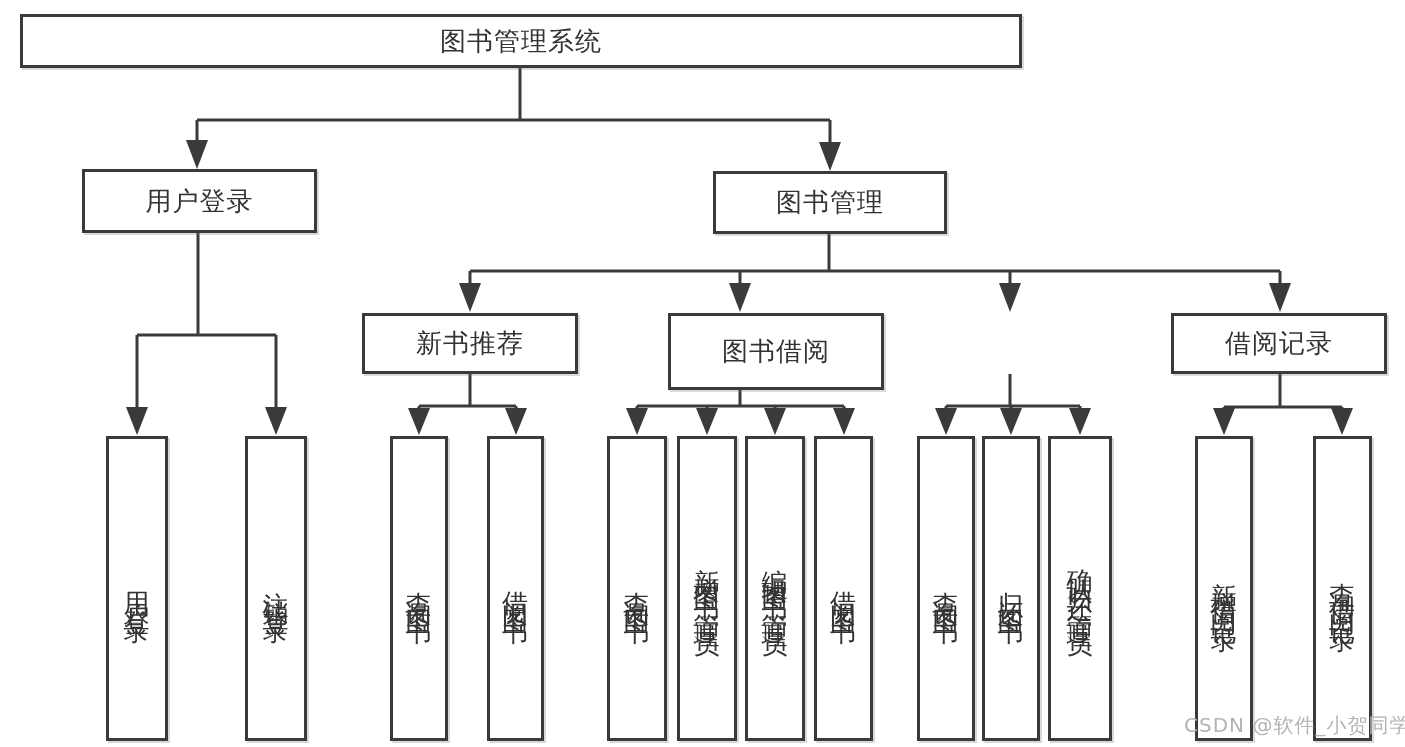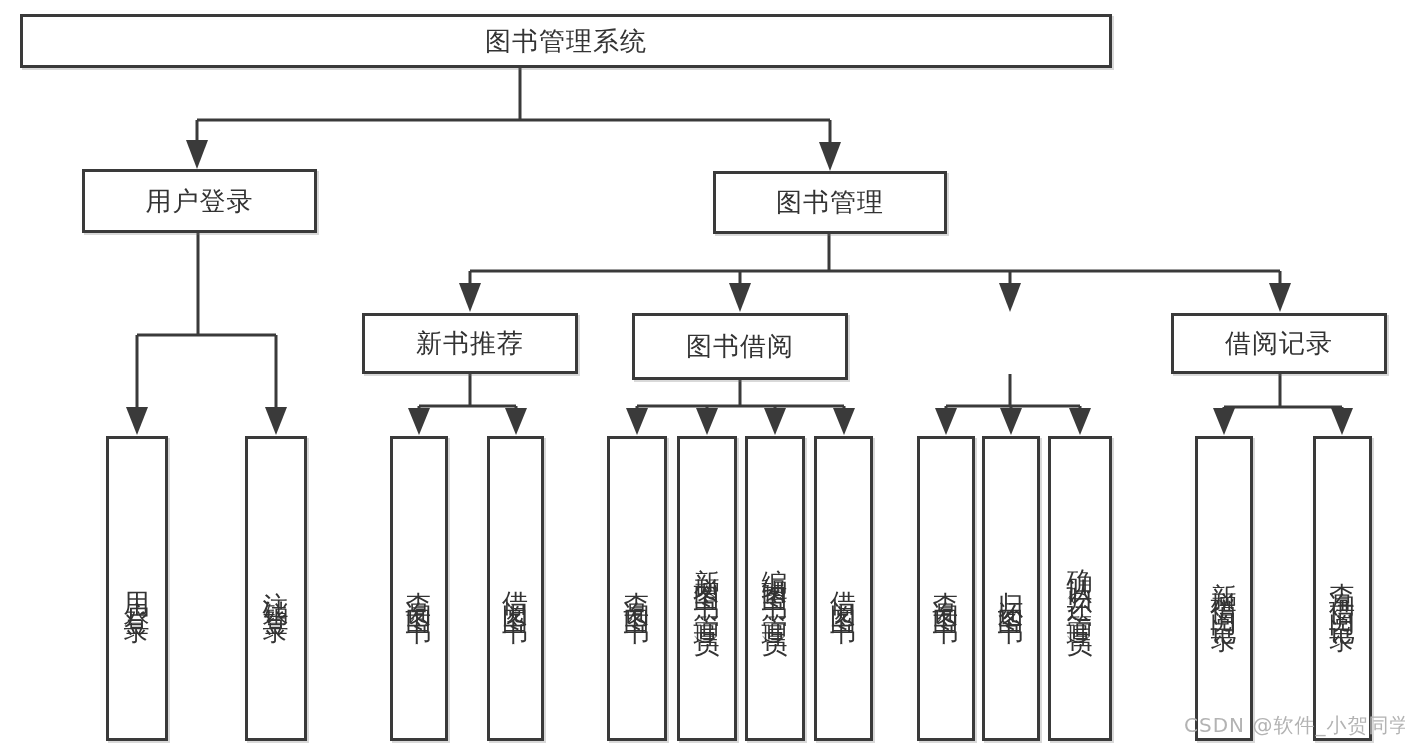--- a/index.html
+++ b/index.html
@@ -89,35 +89,35 @@
       <polygon points="764,408 786,408 775,435"></polygon>
       <polygon points="833,408 855,408 844,435"></polygon>
       <polygon points="935,408 957,408 946,435"></polygon>
       <polygon points="1000,408 1022,408 1011,435"></polygon>
       <polygon points="1069,408 1091,408 1080,435"></polygon>
       <polygon points="1213,408 1235,408 1224,435"></polygon>
       <polygon points="1331,408 1353,408 1342,435"></polygon>
     </g>
   </svg>
 
-  <div class="box h" style="left:20px;top:14px;width:1092px;height:54px">
+  <div class="box h" style="left:20px;top:14px;width:1002px;height:54px">
     <span>图书管理系统</span>
   </div>
 
   <div class="box h" style="left:82px;top:169px;width:235px;height:64px">
     <span>用户登录</span>
   </div>
   <div class="box h" style="left:362px;top:313px;width:216px;height:61px">
     <span>新书推荐</span>
   </div>
 
   <div class="box h" style="left:713px;top:171px;width:234px;height:63px">
     <span>图书管理</span>
   </div>
-  <div class="box h" style="left:632px;top:313px;width:216px;height:67px">
+  <div class="box h" style="left:668px;top:313px;width:216px;height:77px">
     <span>图书借阅</span>
   </div>
   <div class="box h" style="left:1171px;top:313px;width:216px;height:61px">
     <span>借阅记录</span>
   </div>
 
   <div class="box v" style="left:106px;top:436px;width:62px;height:305px">
     <span>用户登录</span>
   </div>
   <div class="box v" style="left:245px;top:436px;width:62px;height:305px">

